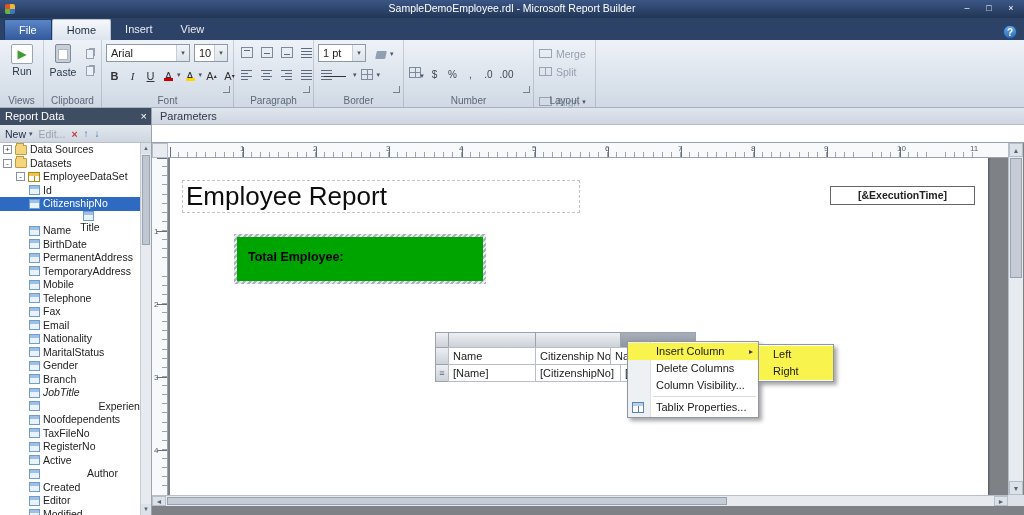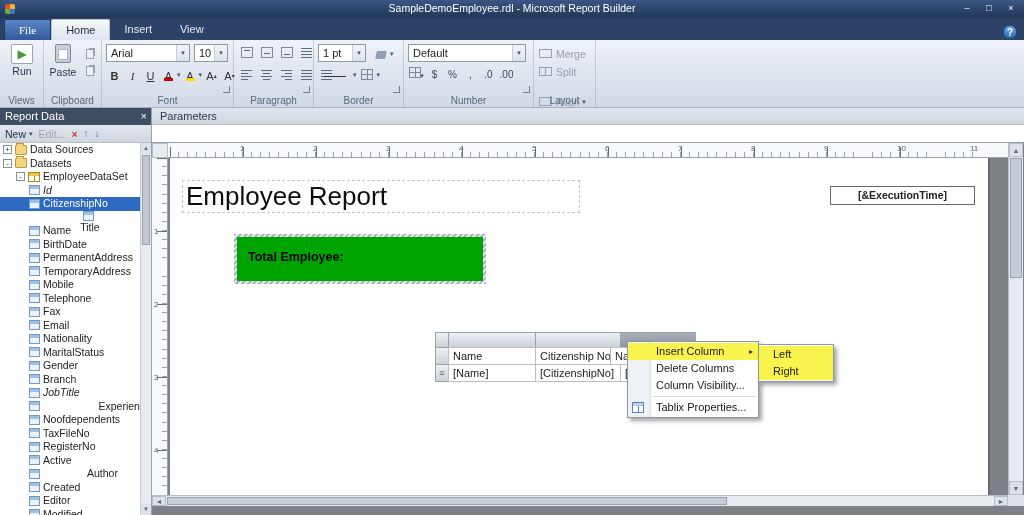--- a/index.html
+++ b/index.html
@@ -13,21 +13,21 @@
   .app-icon{position:absolute;left:5px;top:4px;width:10px;height:10px;
             background:conic-gradient(#f2b632 0 25%,#3a78c2 0 50%,#69b345 0 75%,#d9542b 0);border-radius:2px;}
   .title-text{position:absolute;left:0;right:0;top:2px;text-align:center;font-size:10.5px;}
   .win-btns{position:absolute;right:4px;top:2px;display:flex;gap:4px;}
   .win-btn{width:18px;height:13px;text-align:center;line-height:12px;font-size:9px;color:#fff;cursor:default;}
 
   
   .tabrow{position:absolute;left:0;top:18px;width:1024px;height:22px;background:#2d4267;}
   .rtab{float:left;height:21px;margin-top:1px;padding:0 14px;line-height:20px;font-size:11px;
         color:#e8edf4;border-radius:2px 2px 0 0;}
-  .rtab.file{margin-left:4px;background:linear-gradient(#5a86c8,#33599b);border:1px solid #1d3b69;border-bottom:none;color:#fff;font-family:Liberation Serif, serif;}
+  .rtab.file{margin-left:4px;background:linear-gradient(#5a86c8,#33599b);border:1px solid #1d3b69;border-bottom:none;color:#fff;}
   .rtab.active{background:linear-gradient(#f5f8fb,#dde4ee);color:#1d2c42;border:1px solid #b9c2cf;border-bottom:none;}
   .help{position:absolute;top:25px;right:7px;width:14px;height:14px;border-radius:50%;z-index:6;
         background:linear-gradient(#6aa7e8,#2f6cb5);color:#fff;font-size:10px;font-weight:bold;
         text-align:center;line-height:14px;border:1px solid #1d4f8a;}
 
   
   .ribbon{position:absolute;left:0;top:40px;width:1024px;height:68px;
           background:linear-gradient(#eef2f8,#dde4ed 55%,#d0d9e4);border-bottom:1px solid #a8b2bf;}
   .rgroup{position:absolute;top:0;height:100%;border-right:1px solid rgba(90,105,125,.25);}
   .glabel{position:absolute;left:0;right:0;bottom:1px;text-align:center;font-size:10px;color:#5b6878;}
@@ -286,23 +286,20 @@
         <span class="fbtn" style="min-width:34px;"><span class="linesample"></span></span>
         <span class="dd2">▾</span>
         <span class="fbtn"><span class="grid-ic"></span></span>
         <span class="dd2">▾</span>
       </div>
       <span class="launcher"></span>
       <div class="glabel">Border</div>
     </div>
 
     <div class="rgroup g-number">
-      <div class="combo" style="left:4px;top:4px;width:118px;">
-        <span>Default</span><i class="dd">▾</i>
-      </div>
       <div class="btnrow" style="top:26px;gap:1px;">
         <span class="nbtn"><span class="grid-ic"></span><span class="dd2">▾</span></span>
         <span class="nbtn">$</span>
         <span class="nbtn">%</span>
         <span class="nbtn">,</span>
         <span class="nbtn">.0</span>
         <span class="nbtn">.00</span>
       </div>
       <span class="launcher"></span>
       <div class="glabel">Number</div>
@@ -348,21 +345,21 @@
         <div class="tree-row" style="padding-left: 3px;">
           <div class="expander">-</div>
           <div class="ticon folder"></div>
           <span>Datasets</span>
         </div>
         <div class="tree-row" style="padding-left: 16px;">
           <div class="expander">-</div>
           <div class="ticon dataset"></div>
           <span>EmployeeDataSet</span>
         </div>
-        <div class="tree-row" style="padding-left: 29px; font-style: italic;">
+        <div class="tree-row" style="padding-left: 29px;">
           <div class="ticon field"></div>
           <span>Id</span>
         </div>
         <div class="tree-row selected" style="padding-left: 29px;">
           <div class="ticon field"></div>
           <span>CitizenshipNo</span>
         </div>
         <div class="tree-row" style="padding-left: 29px; flex-direction: column;">
           <div class="ticon field"></div>
           <span>Title</span>

